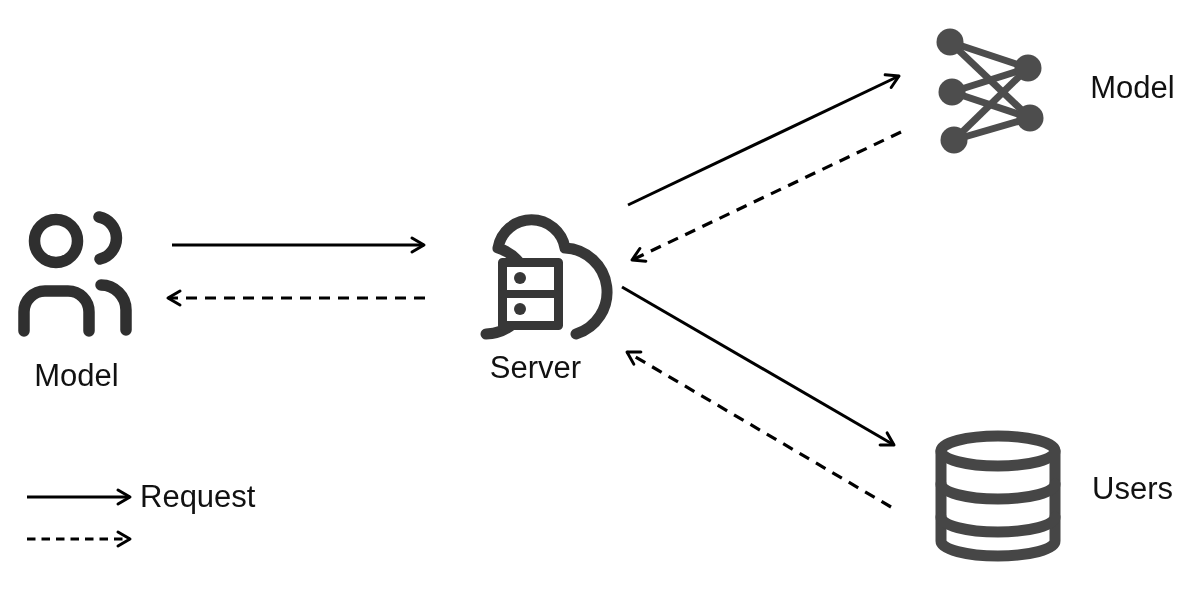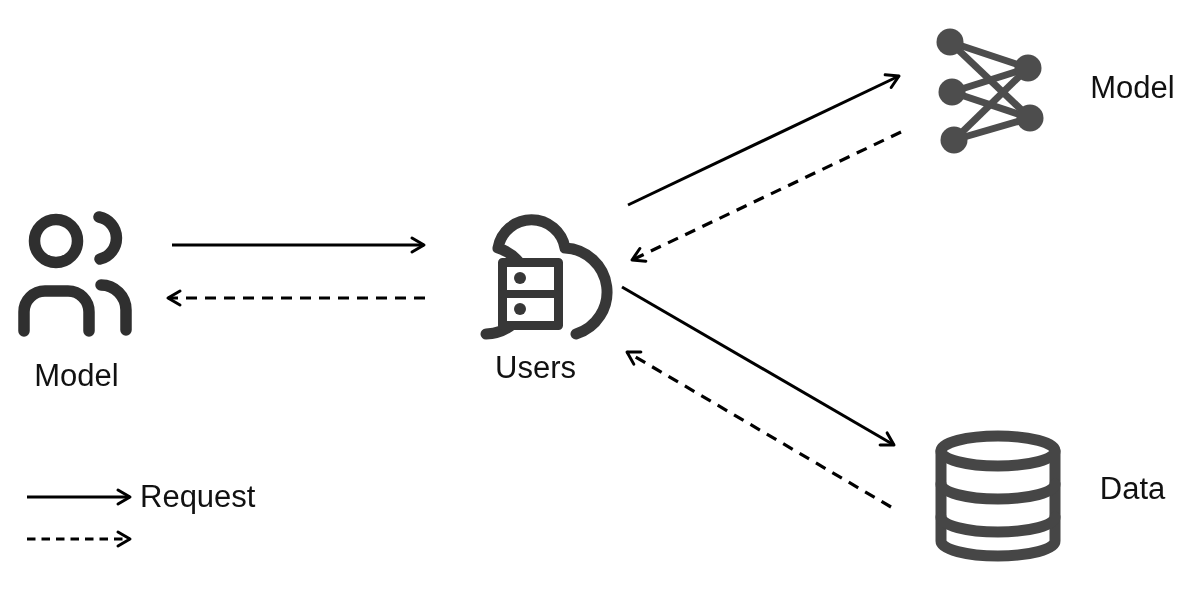--- a/index.html
+++ b/index.html
@@ -124,19 +124,19 @@
       <line class="edge-response" x1="891" y1="507" x2="627" y2="352" marker-end="url(#arrowhead)"></line>
     </g>
 
     <g>
       <line class="edge-request" x1="27" y1="497" x2="130" y2="497" marker-end="url(#arrowhead)"></line>
       <line class="legend-response-line" x1="27" y1="539" x2="130" y2="539" marker-end="url(#arrowhead)"></line>
     </g>
   </svg>
 
   <div class="label" style="left:11px;  top:358px;">Model</div>
-  <div class="label" style="left:470px; top:350px;">Users</div>
+  <div class="label" style="left:470px; top:350px;">Server</div>
   <div class="label" style="left:1067px; top:70px;">Model</div>
-  <div class="label" style="left:1067px; top:471px;">Data</div>
+  <div class="label" style="left:1067px; top:471px;">Users</div>
 
   <div class="legend-label" style="left:140px; top:479px;">Request</div>
 
 </div>
 
 </body></html>

